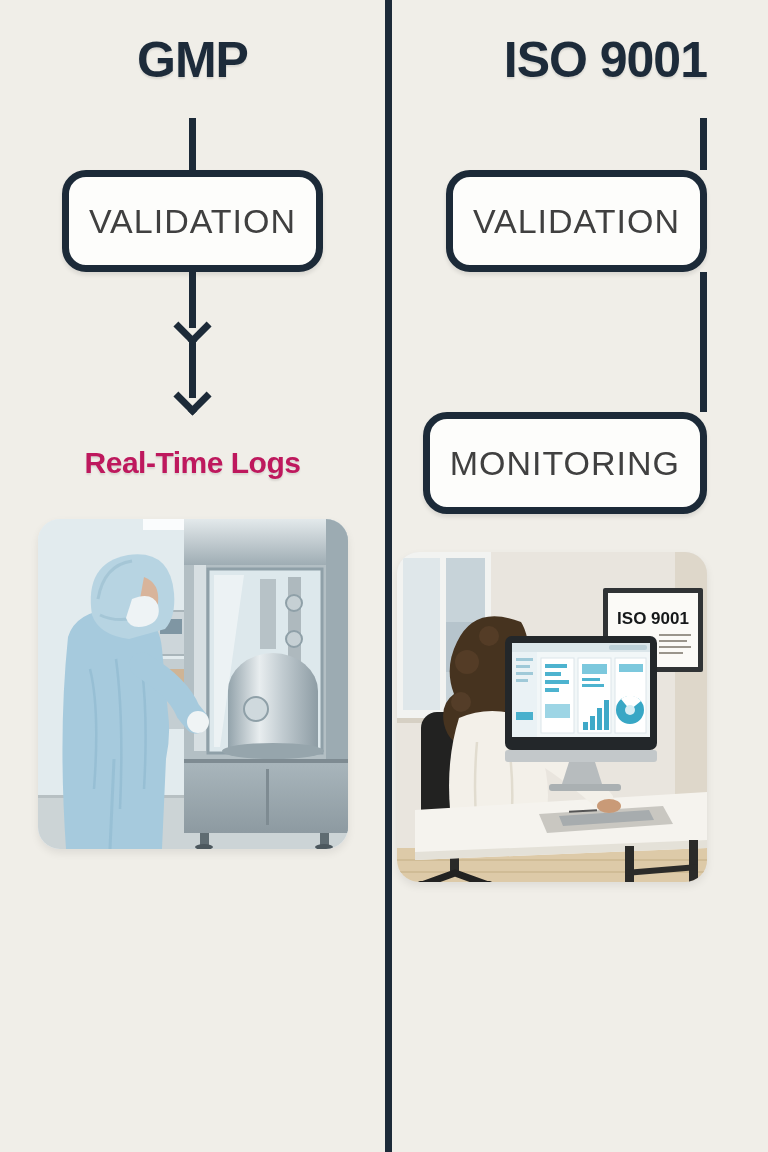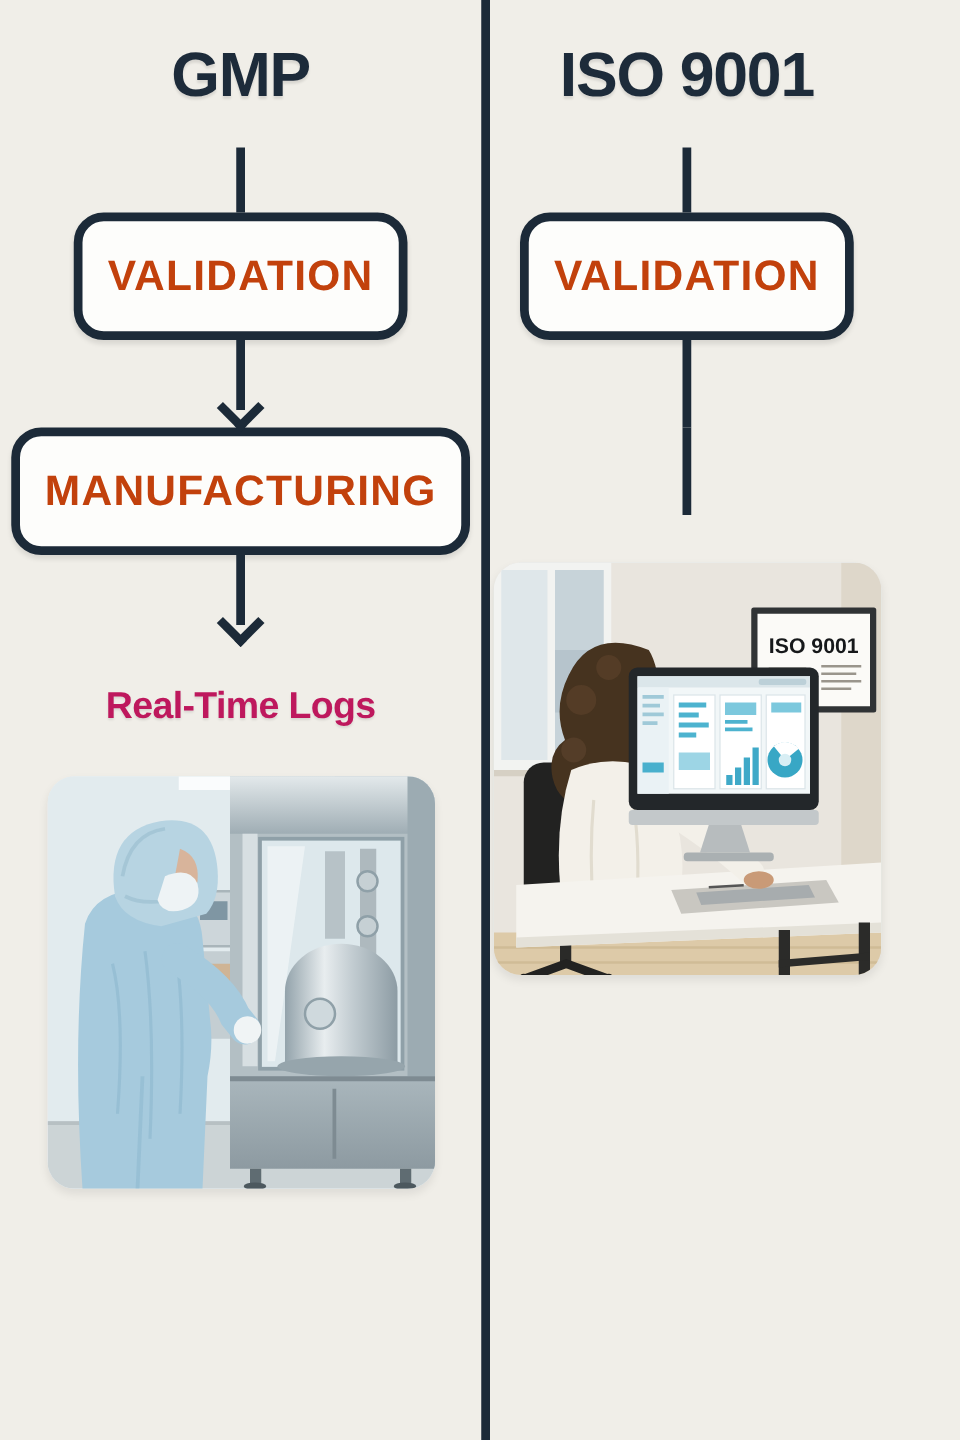--- a/index.html
+++ b/index.html
@@ -6,41 +6,41 @@
   body{
     width:768px;height:1152px;
     background:#f0eee8;
     font-family:"Liberation Sans", sans-serif;
     position:relative;overflow:hidden;
   }
   .canvas{position:absolute;inset:0;}
   .divider{position:absolute;left:385px;top:0;width:7px;height:1152px;background:#1c2a38;}
   .column{position:absolute;top:0;height:1152px;display:flex;flex-direction:column;align-items:center;}
   .column.left{left:0;width:385px;}
-  .column.right{left:392px;width:315px;}
+  .column.right{left:392px;width:315px;align-items:flex-end;}
   .col-title{
     margin-top:32px;font-size:50px;font-weight:bold;letter-spacing:-1px;
     color:#1d2b3a;line-height:1.12;
     text-shadow:0 2px 2px rgba(0,0,0,0.10);
     white-space:nowrap;
   }
   .connector{width:7px;background:#1c2a38;}
   .connector.first{height:52px;margin-top:30px;}
   .connector.plain{height:70px;}
   .connector-arrow{display:flex;flex-direction:column;align-items:center;height:70px;}
   .connector-arrow .line{width:7px;height:56px;background:#1c2a38;}
   .connector-arrow .chevron{
     width:20px;height:20px;
     border-right:7px solid #1c2a38;border-bottom:7px solid #1c2a38;
     transform:rotate(45deg);margin-top:-15px;
   }
   .flow-box{
     background:#fdfdfb;border:7px solid #1c2a38;border-radius:24px;
-    padding:22px 20px;font-size:34px;font-weight:bold;letter-spacing:1px;
-    color:#c2410c;line-height:1.3;white-space:nowrap;
+    padding:22px 20px;font-size:34px;font-weight:normal;letter-spacing:1px;
+    color:#404040;line-height:1.3;white-space:nowrap;
     box-shadow:0 3px 4px rgba(0,0,0,0.10);
   }
   .caption{
     margin-top:34px;font-size:30px;font-weight:bold;letter-spacing:-0.5px;
     color:#be185d;line-height:1.15;white-space:nowrap;
     text-shadow:0 2px 2px rgba(0,0,0,0.10);
   }
   .photo{
     margin-top:38px;width:310px;height:330px;border-radius:22px;overflow:hidden;
     box-shadow:0 4px 8px rgba(0,0,0,0.08);
@@ -58,21 +58,20 @@
 
     <div class="connector first"></div>
 
     <div class="flow-box">VALIDATION</div>
 
     <div class="connector-arrow">
       <div class="line"></div>
       <div class="chevron"></div>
     </div>
 
-    <div class="flow-box">MANUFACTURING</div>
 
     <div class="connector-arrow">
       <div class="line"></div>
       <div class="chevron"></div>
     </div>
 
 
     <div class="caption">Real-Time Logs</div>
 
     <div class="photo">
@@ -148,20 +147,21 @@
 
     <div class="connector first"></div>
 
     <div class="flow-box">VALIDATION</div>
 
     <div class="connector plain"></div>
 
 
     <div class="connector plain"></div>
 
+    <div class="flow-box">MONITORING</div>
 
 
     <div class="photo">
       <svg viewBox="0 0 310 330">
 
         <rect width="310" height="330" fill="#e9e5de"></rect>
         <rect x="278" width="32" height="330" fill="#ded7ca"></rect>
 
         <g>
           <rect x="0" y="0" width="94" height="166" fill="#f2f3f1"></rect>

